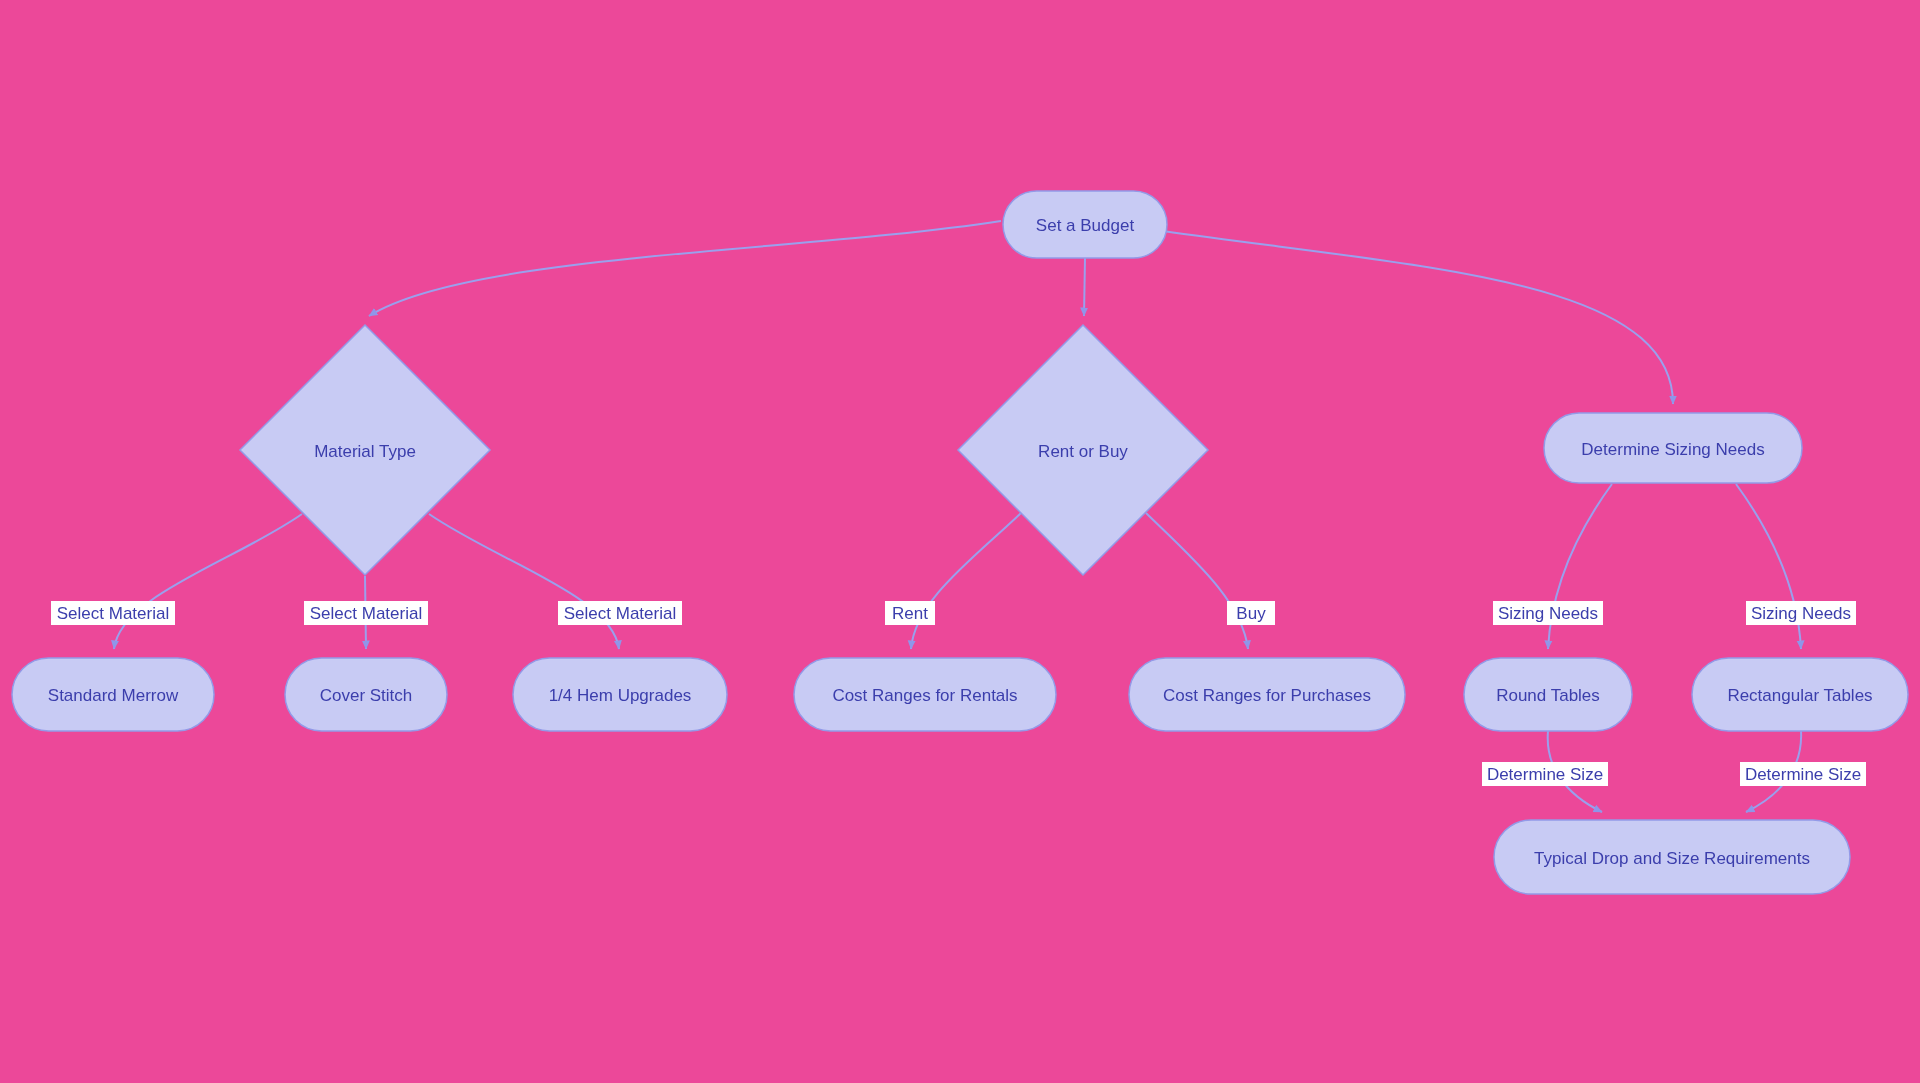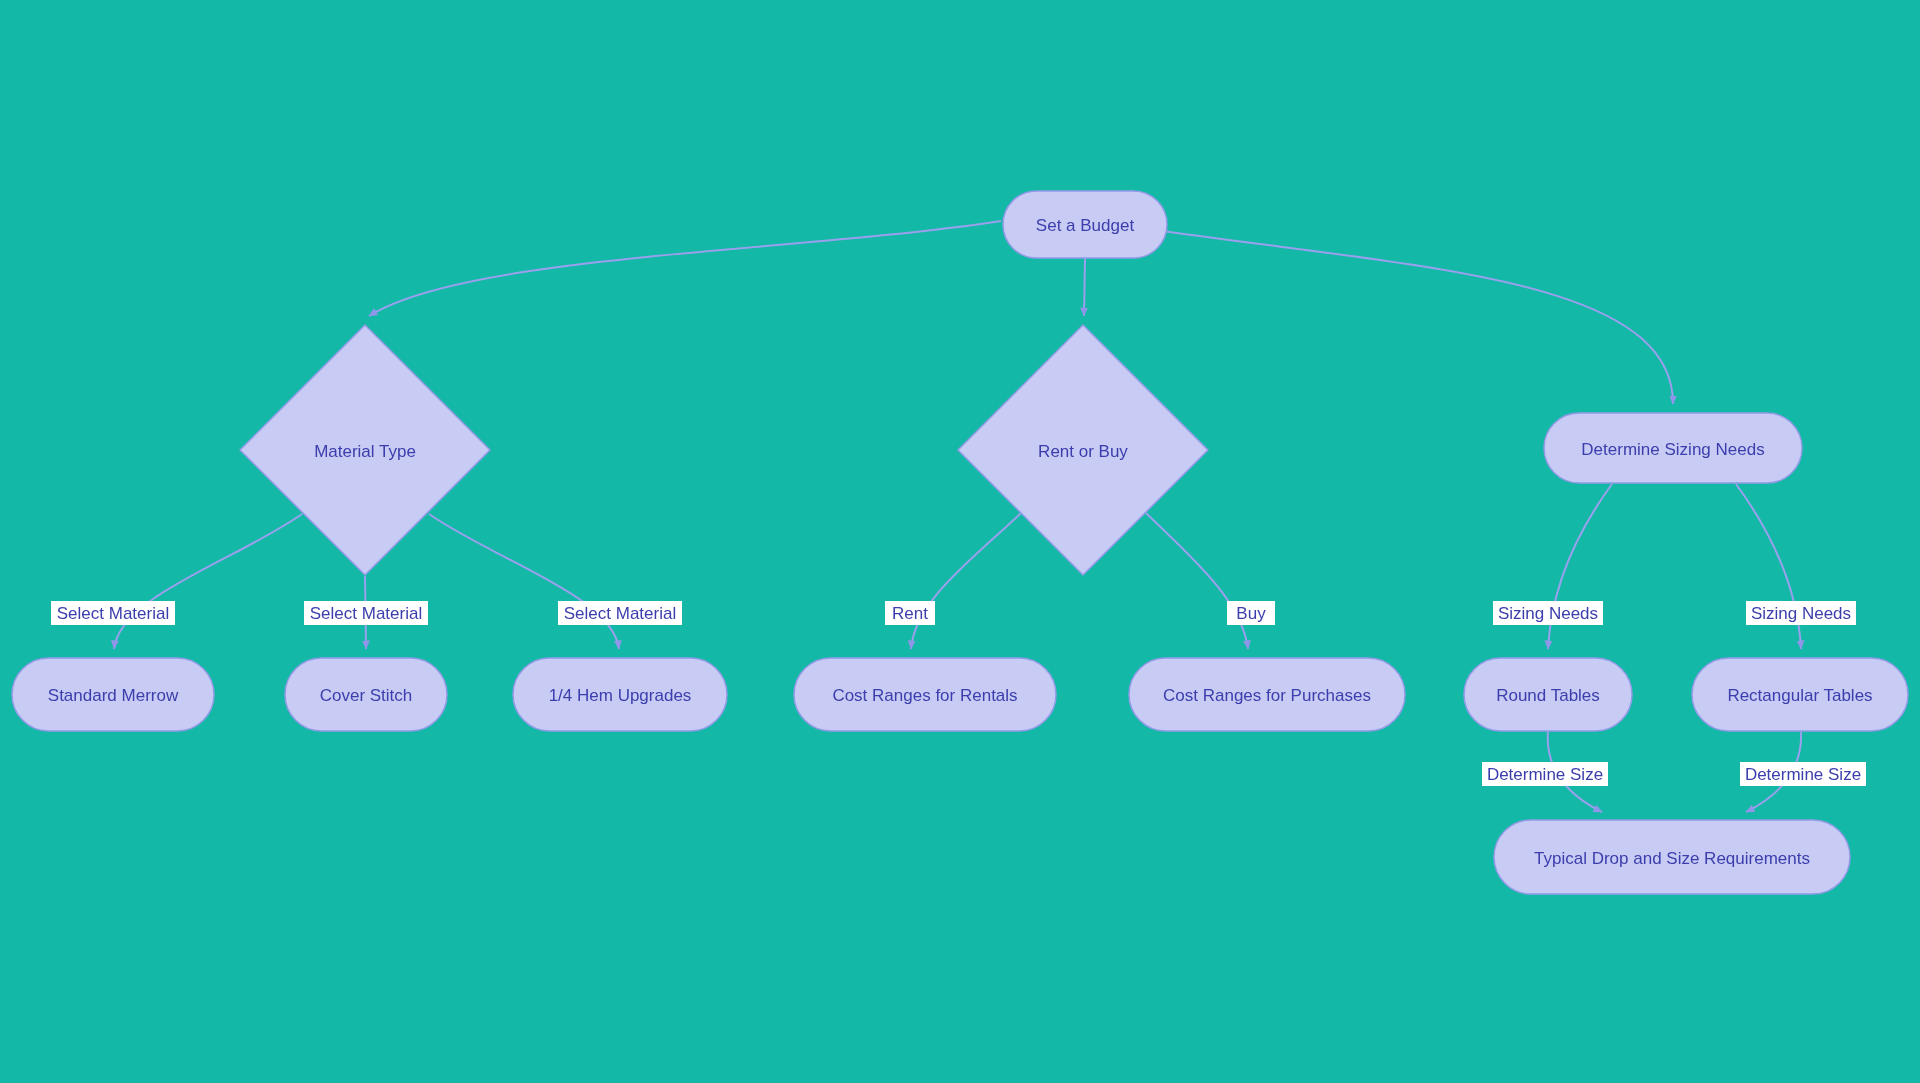--- a/index.html
+++ b/index.html
@@ -1,20 +1,20 @@
 <!DOCTYPE html>
 <html><head>
 <meta charset="utf-8">
 <style>
   html, body { margin: 0; padding: 0; background: #ffffff; }
   .canvas {
     position: relative;
     width: 1920px;
     height: 1083px;
-    background: #14b8a6;
+    background: #ec4899;
     overflow: hidden;
     font-family: "Liberation Sans", sans-serif;
   }
   svg { display: block; }
   .edge {
     fill: none;
     stroke: #9aa0ed;
     stroke-width: 2;
   }
   .node-shape {

